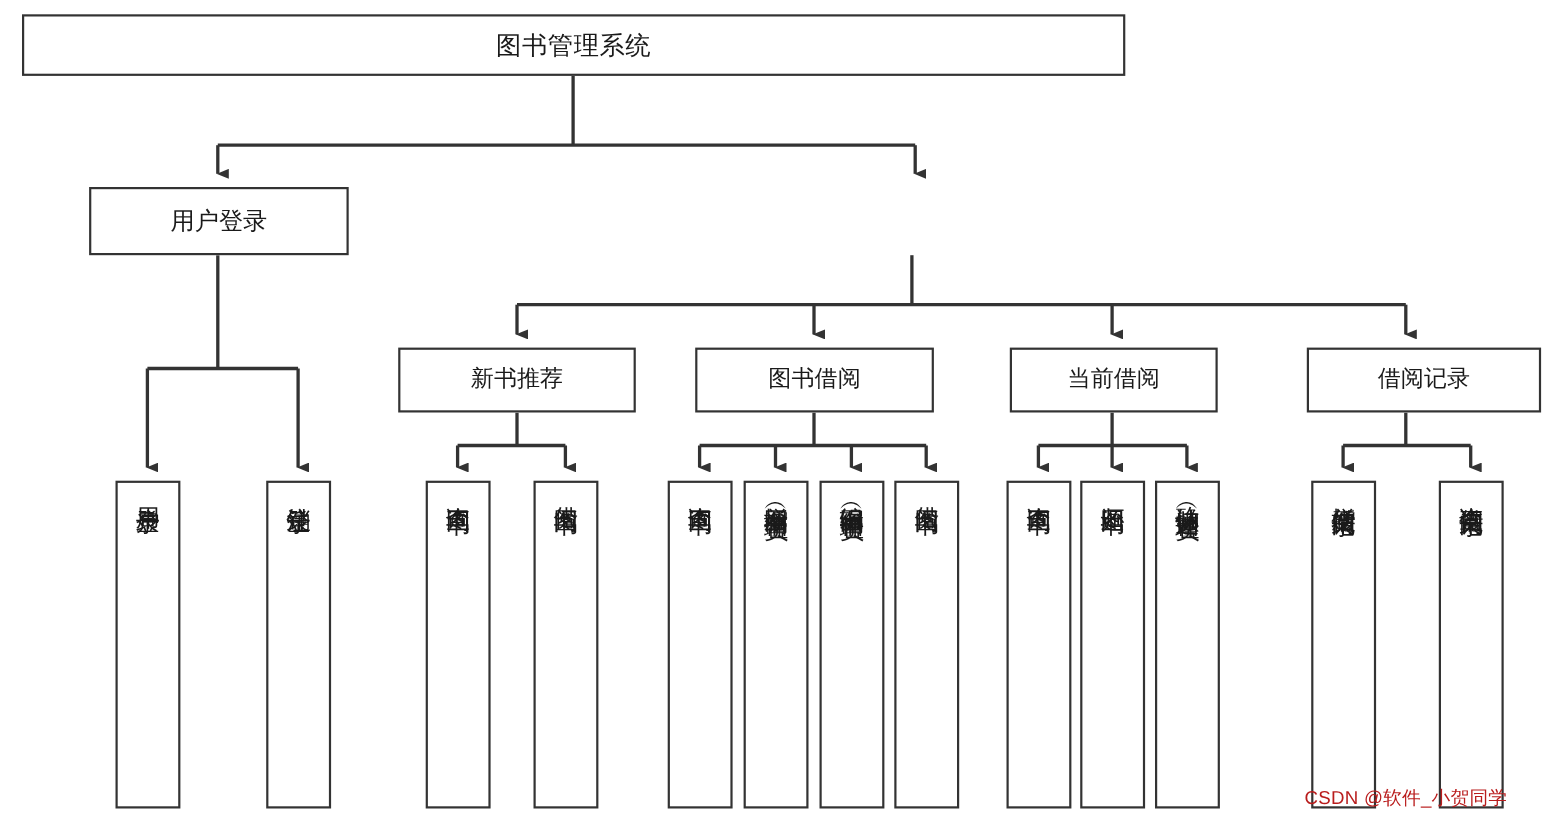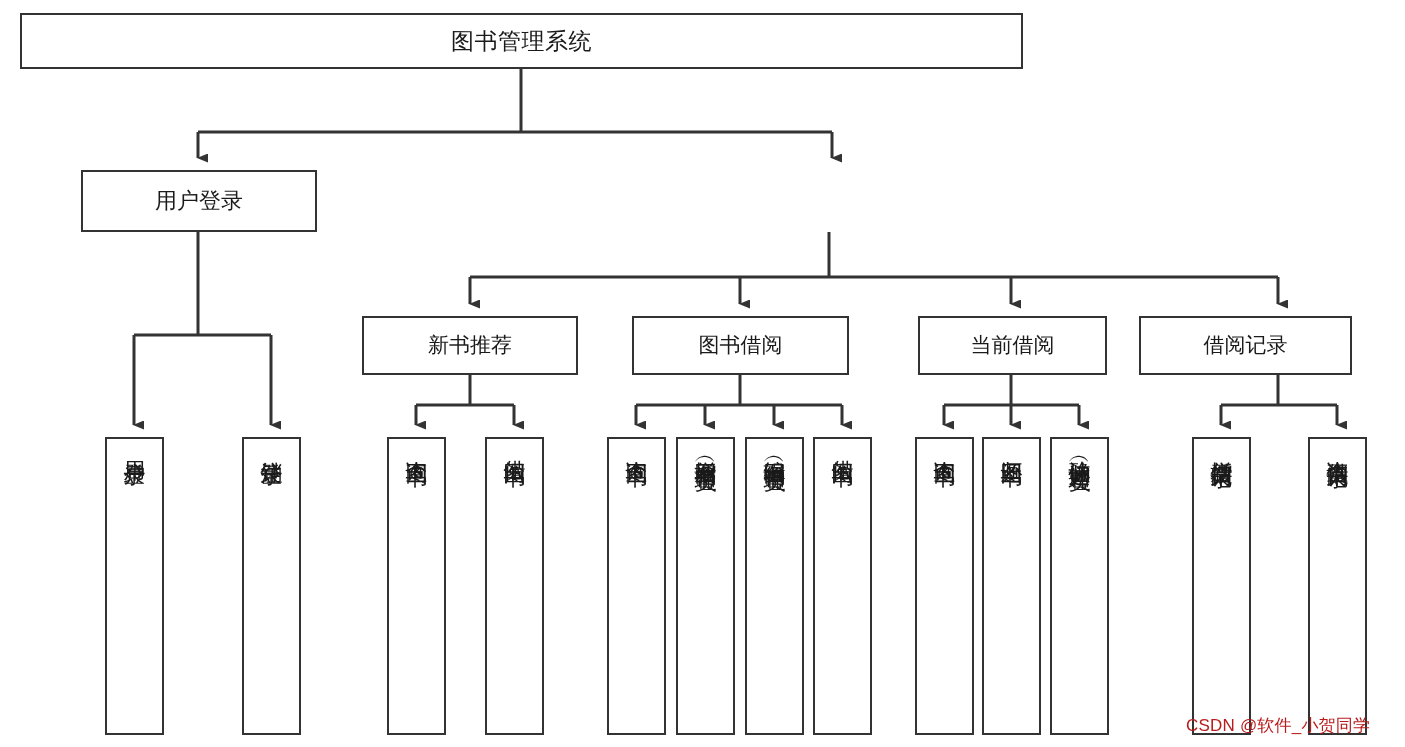--- a/index.html
+++ b/index.html
@@ -139,21 +139,21 @@
 
   <div class="node l3" style="left:632px;top:316px;width:217px;height:59px;">
     <span class="lbl">图书借阅</span>
   </div>
   <div class="node l3" style="left:362px;top:316px;width:216px;height:59px;">
     <span class="lbl">新书推荐</span>
   </div>
   <div class="node l3" style="left:903px;top:316px;width:189px;height:59px;margin-left:15px;">
     <span class="lbl">当前借阅</span>
   </div>
-  <div class="node l3" style="left:1139px;top:316px;width:213px;height:59px;">
+  <div class="node l3" style="left:1188px;top:316px;width:213px;height:59px;">
     <span class="lbl">借阅记录</span>
   </div>
 
   <div class="node v" style="left:105px;top:437px;width:59px;height:298px;">
     <span class="lbl">用户登录</span>
   </div>
   <div class="node v" style="left:242px;top:437px;width:59px;height:298px;">
     <span class="lbl">注销登录</span>
   </div>
   <div class="node v" style="left:387px;top:437px;width:59px;height:298px;">

